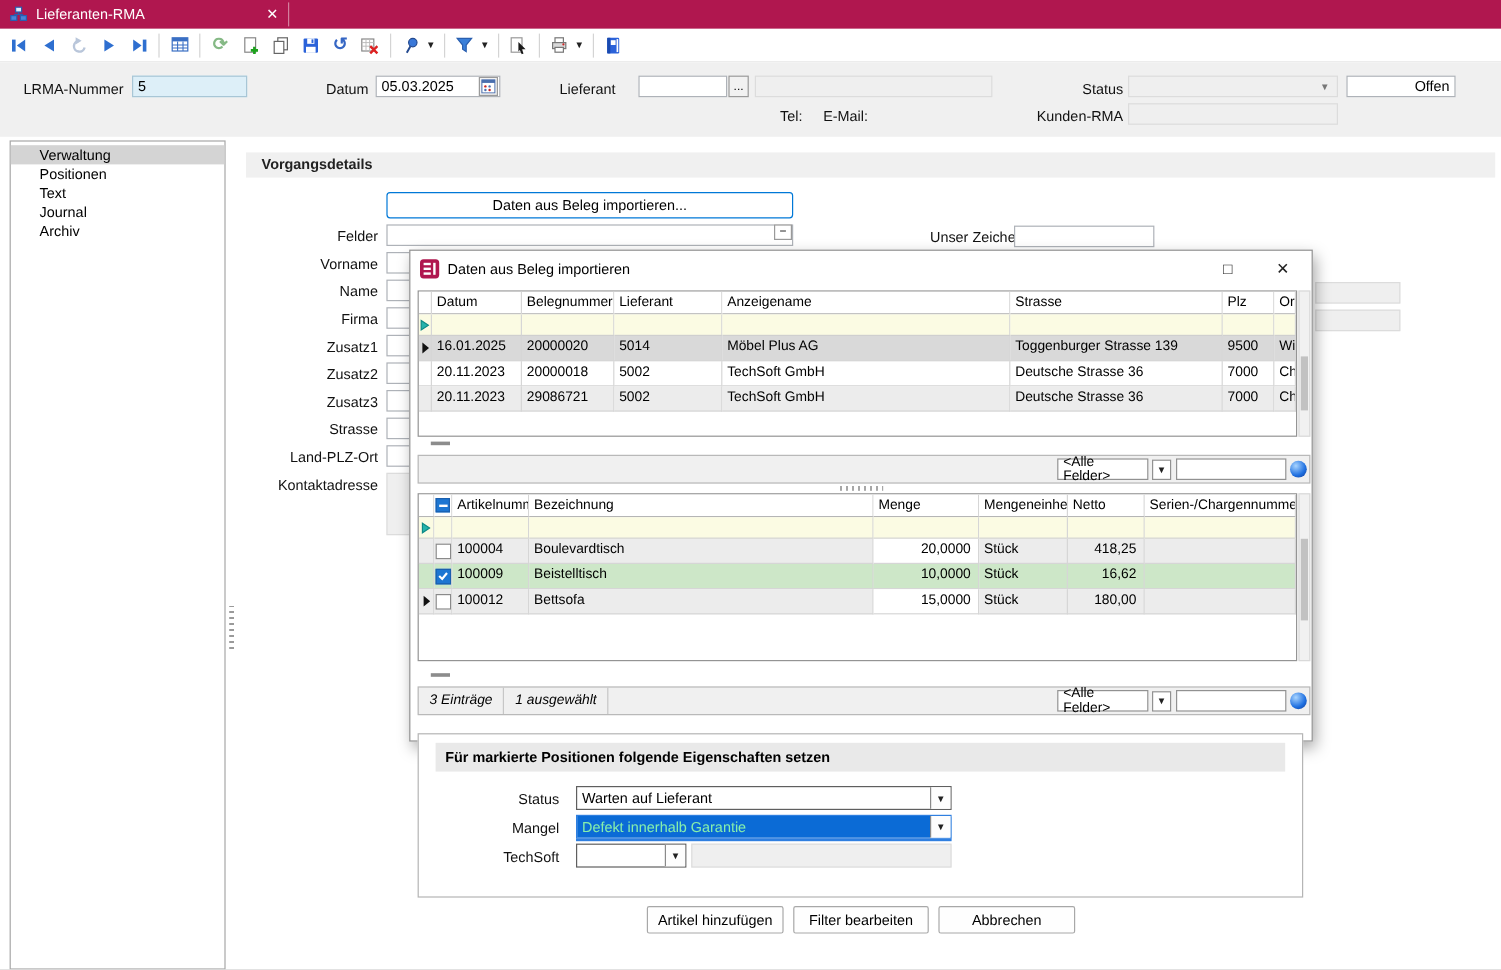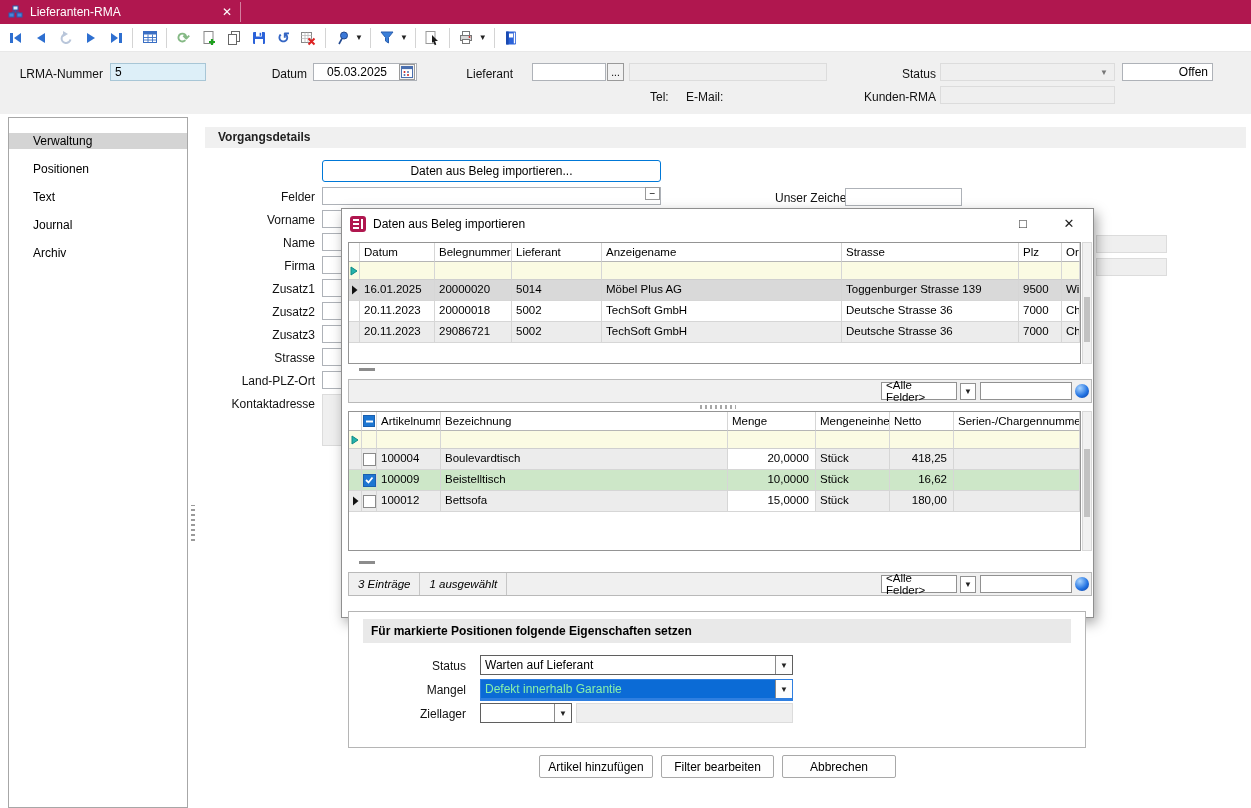--- a/index.html
+++ b/index.html
@@ -32,21 +32,21 @@
         padding:1px 4px; line-height:14px; white-space:nowrap; overflow:hidden; }
   .tb.dis { background:#efefef; border-color:#dcdcdc; }
   .tb.blue { background:#ddeff8; border-color:#a8c6d6; }
   .sqbtn { position:absolute; background:#f2f2f2; border:1px solid #9a9a9a; display:flex;
            align-items:center; justify-content:center; font-size:10px; }
   .ddarrow { font-size:8px; color:#777; }
 
   
   .sidebar { position:absolute; left:8px; top:117px; width:180px; height:691px; background:#fff;
              border:1px solid #a7a7a7; padding-top:3px; }
-  .side-item { height:16px; line-height:16px; padding-left:24px; font-size:12px; cursor:default;margin-top:12px; }
+  .side-item { height:16px; line-height:16px; padding-left:24px; font-size:12px; cursor:default; }
   .side-item.sel { background:#d4d4d4; }
   .vsplit-grip { position:absolute; left:191px; top:505px; width:4px; height:36px;
                  background:repeating-linear-gradient(0deg,#9a9a9a 0 2px, transparent 2px 5px); }
 
   
   .section-bar { position:absolute; left:205px; top:127px; width:1041px; height:21px; background:#f0f0f0; }
   .section-bar span { display:block; padding-left:13px; line-height:21px; font-weight:bold; color:#222; font-size:12px; }
   .import-btn { position:absolute; left:322px; top:160px; width:339px; height:22px; background:#fff;
                 border:1px solid #0078d7; border-radius:3px; font-size:12px; display:flex;
                 align-items:center; justify-content:center; cursor:default; }
@@ -243,21 +243,21 @@
           <rect x="6" y="3.5" width="4" height="4" fill="#fff"></rect>
         </svg>
       </span>
   </div>
 
   <div class="headerform">
     <span class="lbl r" style="left:10px; top:15px; width:93px;">LRMA-Nummer</span>
     <span class="tb blue" style="left:110px; top:11px; width:96px;">5</span>
 
     <span class="lbl r" style="left:230px; top:15px; width:77px;">Datum</span>
-    <span class="tb" style="left:313px; top:11px; width:104px; padding-right:20px;text-align:center;">05.03.2025</span>
+    <span class="tb" style="left:313px; top:11px; width:104px; padding-right:20px;">05.03.2025</span>
     <span class="sqbtn" style="left:399px; top:12px; width:16px; height:16px;">
         <svg width="12" height="12">
           <rect x="0.5" y="0.5" width="11" height="11" fill="#fff" stroke="#4a6fae"></rect>
           <rect x="0.5" y="0.5" width="11" height="2.6" fill="#4a6fae"></rect>
           <circle cx="3.5" cy="6" r="1" fill="#c22"></circle>
           <circle cx="7" cy="6" r="1" fill="#4a6fae"></circle>
           <circle cx="3.5" cy="9" r="1" fill="#4a6fae"></circle>
           <circle cx="7" cy="9" r="1" fill="#c22"></circle>
         </svg>
       </span>
@@ -516,21 +516,21 @@
             <span class="ddarrow" style="color:#222;">▼</span>
           </span>
       </div>
       <span class="lbl r" style="left:10px; top:71px; width:107px;text-align:right;">Mangel</span>
       <div class="combo focus" style="left:131px; top:67px; width:313px;">
         <span class="val">Defekt innerhalb Garantie</span>
         <span class="btn">
             <span class="ddarrow" style="color:#222;">▼</span>
           </span>
       </div>
-      <span class="lbl r" style="left:10px; top:95px; width:107px;">Ziellager</span>
+      <span class="lbl r" style="left:10px; top:95px; width:107px;">TechSoft</span>
       <div class="combo" style="left:131px; top:91px; width:92px;">
         <span class="val"></span>
         <span class="btn">
             <span class="ddarrow" style="color:#222;">▼</span>
           </span>
       </div>
       <span class="tb dis" style="left:227px; top:91px; width:217px; height:20px;"></span>
     </div>
 
     <button class="wbtn" style="left:197px; top:546px; width:114px;">Artikel hinzufügen</button>

